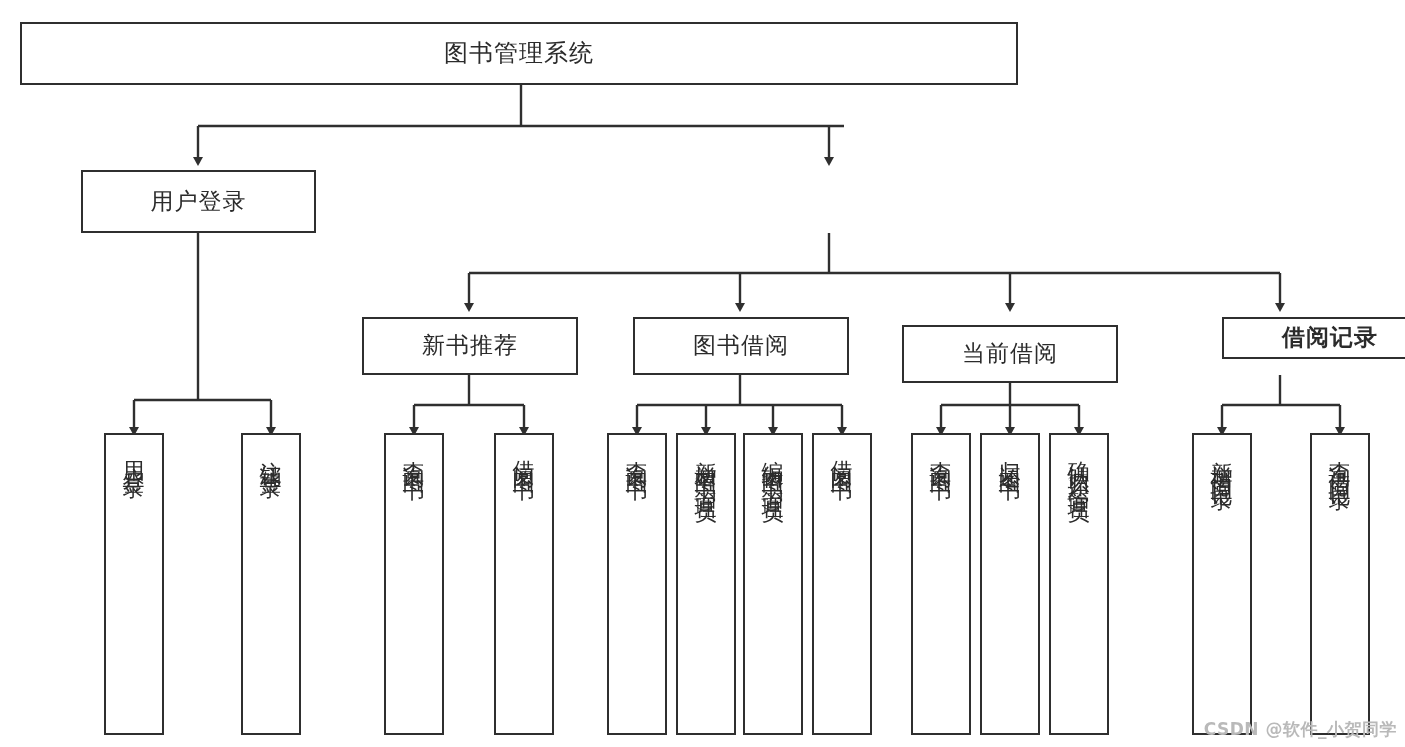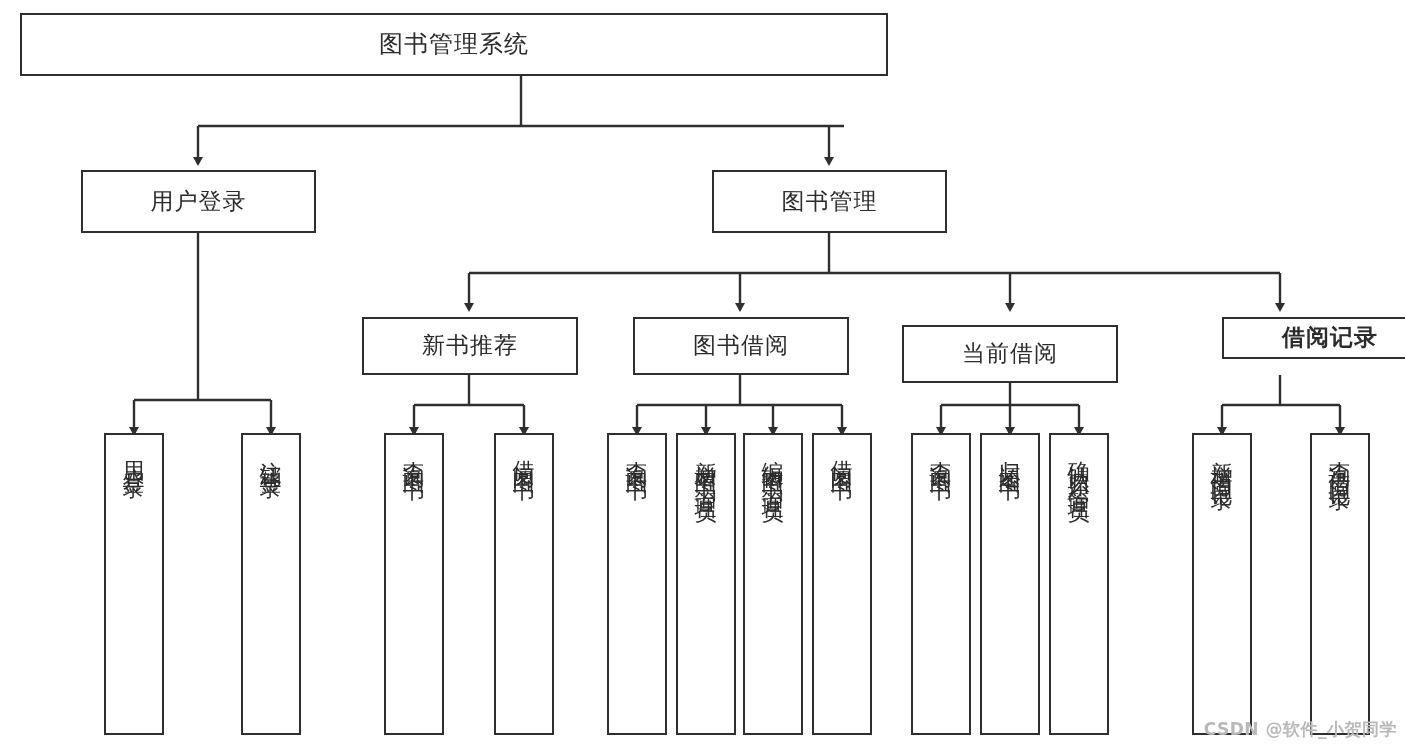--- a/index.html
+++ b/index.html
@@ -124,30 +124,27 @@
       <path d="M1010,405 L1010,428" marker-end="url(#arrow)"></path>
       <path d="M1079,405 L1079,428" marker-end="url(#arrow)"></path>
 
       <path d="M1280,375 L1280,405"></path>
       <path d="M1222,405 L1340,405"></path>
       <path d="M1222,405 L1222,428" marker-end="url(#arrow)"></path>
       <path d="M1340,405 L1340,428" marker-end="url(#arrow)"></path>
     </g>
   </svg>
 
-  <div class="node node-root" style="left:20px; top:13px; width:868px; height:63px;">
+  <div class="node node-root" style="left:20px; top:22px; width:998px; height:63px;">
     <span class="node-h">图书管理系统</span>
   </div>
 
   <div class="node" style="left:81px; top:170px; width:235px; height:63px;">
     <span class="node-h">用户登录</span>
   </div>
-  <div class="node" style="left:712px; top:170px; width:235px; height:63px;">
-    <span class="node-h">图书管理</span>
-  </div>
 
   <div class="node" style="left:633px; top:317px; width:216px; height:58px;">
     <span class="node-h">图书借阅</span>
   </div>
   <div class="node" style="left:362px; top:317px; width:216px; height:58px;">
     <span class="node-h">新书推荐</span>
   </div>
   <div class="node" style="left:902px; top:317px; width:216px; height:58px;margin-top:8px;">
     <span class="node-h">当前借阅</span>
   </div>

